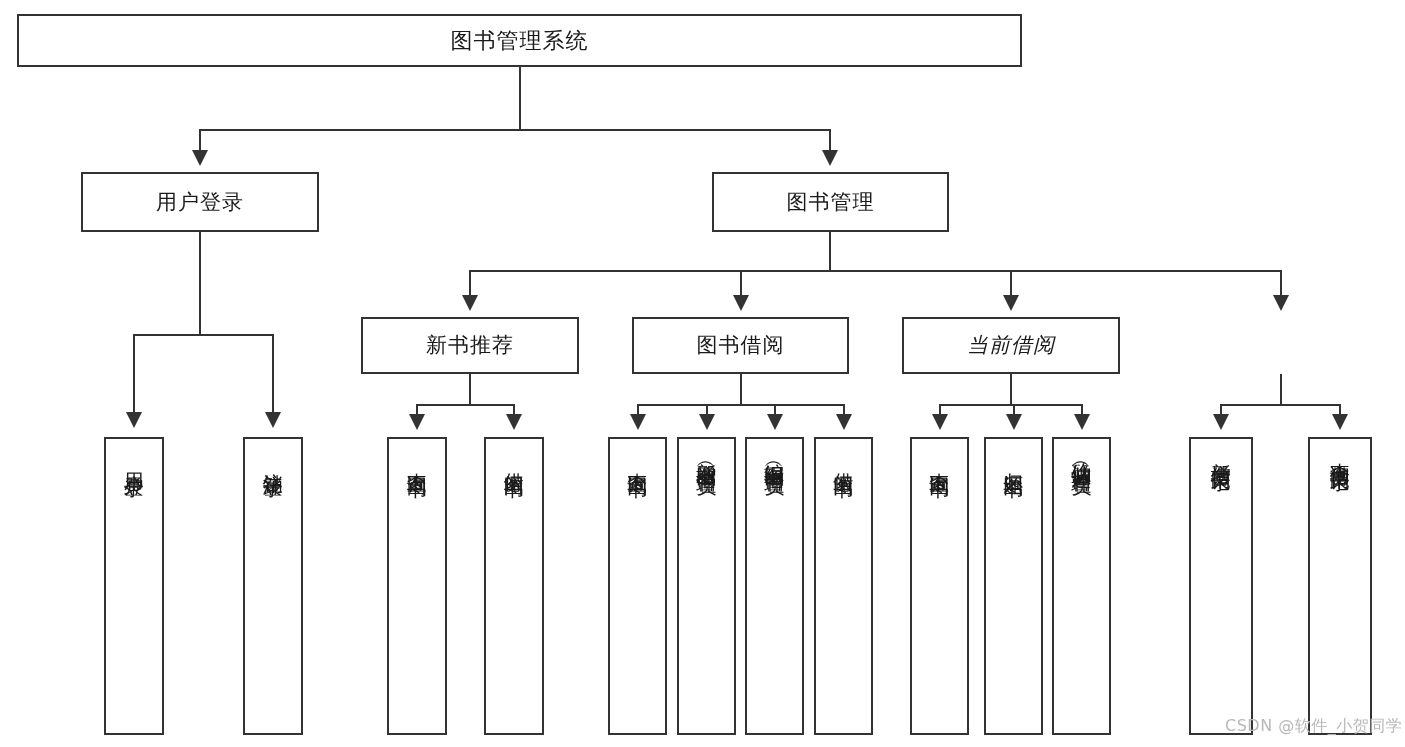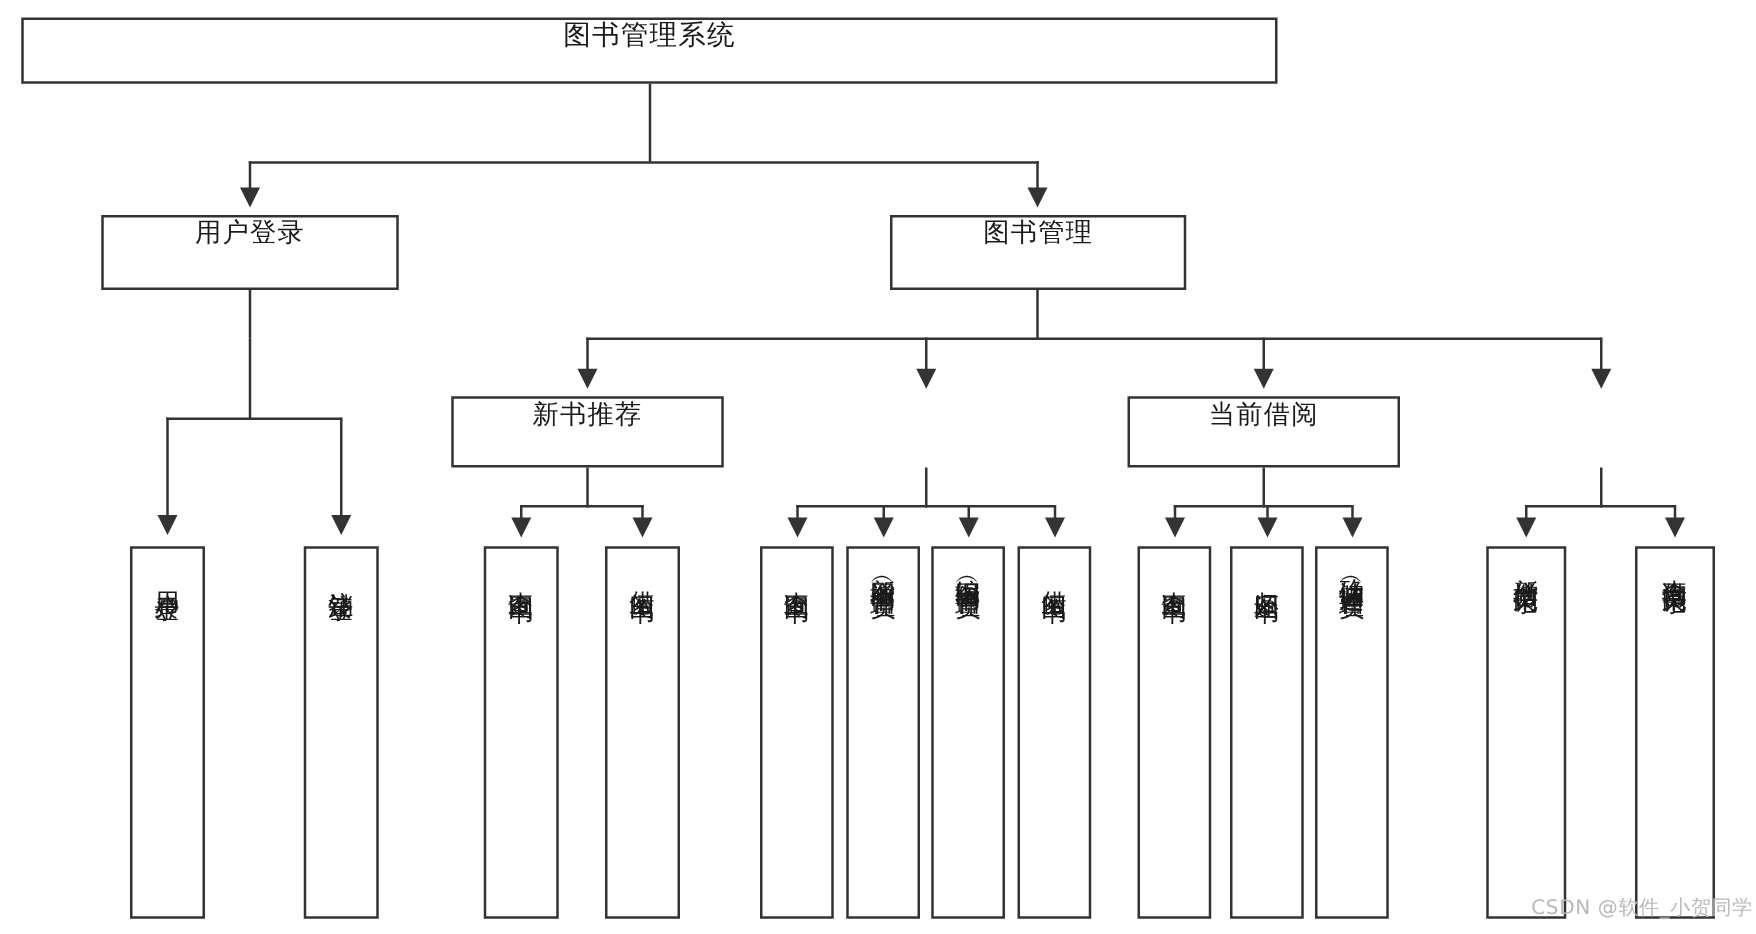--- a/index.html
+++ b/index.html
@@ -19,20 +19,21 @@
     background: #ffffff;
     overflow: hidden;
   }
   
   .node {
     position: absolute;
     box-sizing: border-box;
     background: #ffffff;
     border: 2px solid #333333;
     display: flex;
+    align-items: center;
     justify-content: center;
     text-align: center;
   }
   .node .node-label {
     font-size: 21px;
     line-height: 1.15;
     color: #1a1a1a;
     letter-spacing: 1px;
     white-space: nowrap;
   }
@@ -100,21 +101,24 @@
   <div class="node level2" style="left:81px; top:172px; width:238px; height:60px;">
     <span class="node-label">用户登录</span>
   </div>
   <div class="node level3" style="left:361px; top:317px; width:218px; height:57px;">
     <span class="node-label">新书推荐</span>
   </div>
 
   <div class="node level2" style="left:712px; top:172px; width:237px; height:60px;">
     <span class="node-label">图书管理</span>
   </div>
-  <div class="node level3" style="left:902px; top:317px; width:218px; height:57px;">
+  <div class="node level3" style="left:632px; top:317px; width:217px; height:57px;">
+    <span class="node-label">图书借阅</span>
+  </div>
+  <div class="node level3" style="left:902px; top:317px; width:218px; height:57px;font-style:italic;">
     <span class="node-label">当前借阅</span>
   </div>
 
   <div class="node leaf" style="left:104px; top:437px; width:60px; height:298px;">
     <span class="node-label">用户登录</span>
   </div>
   <div class="node leaf" style="left:243px; top:437px; width:60px; height:298px;">
     <span class="node-label">注销登录</span>
   </div>
 

